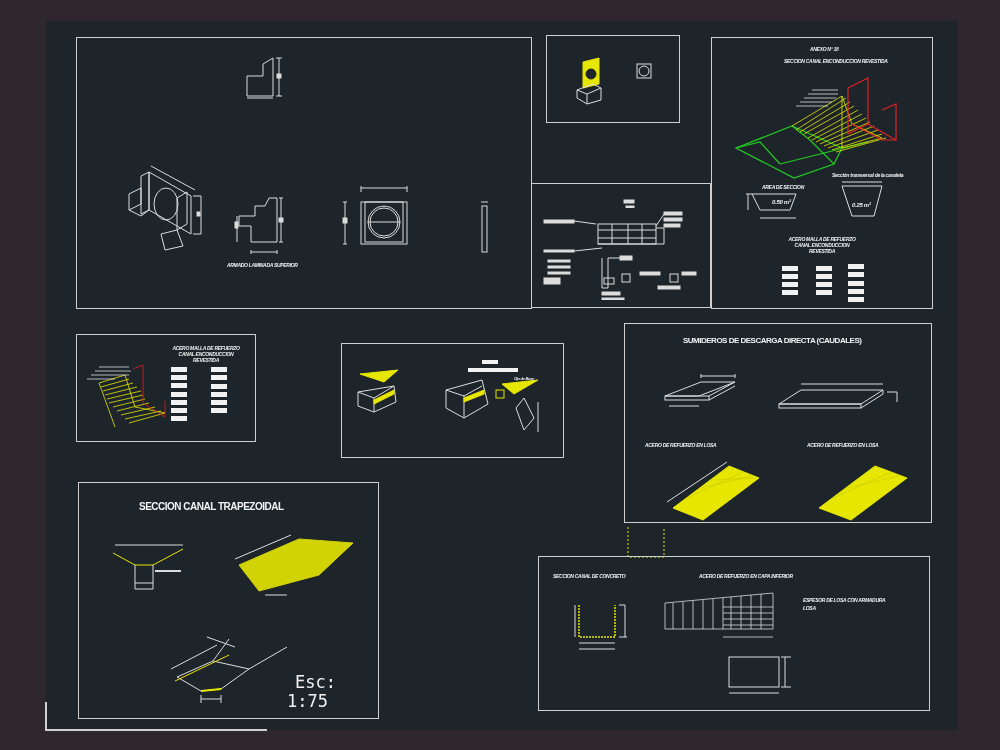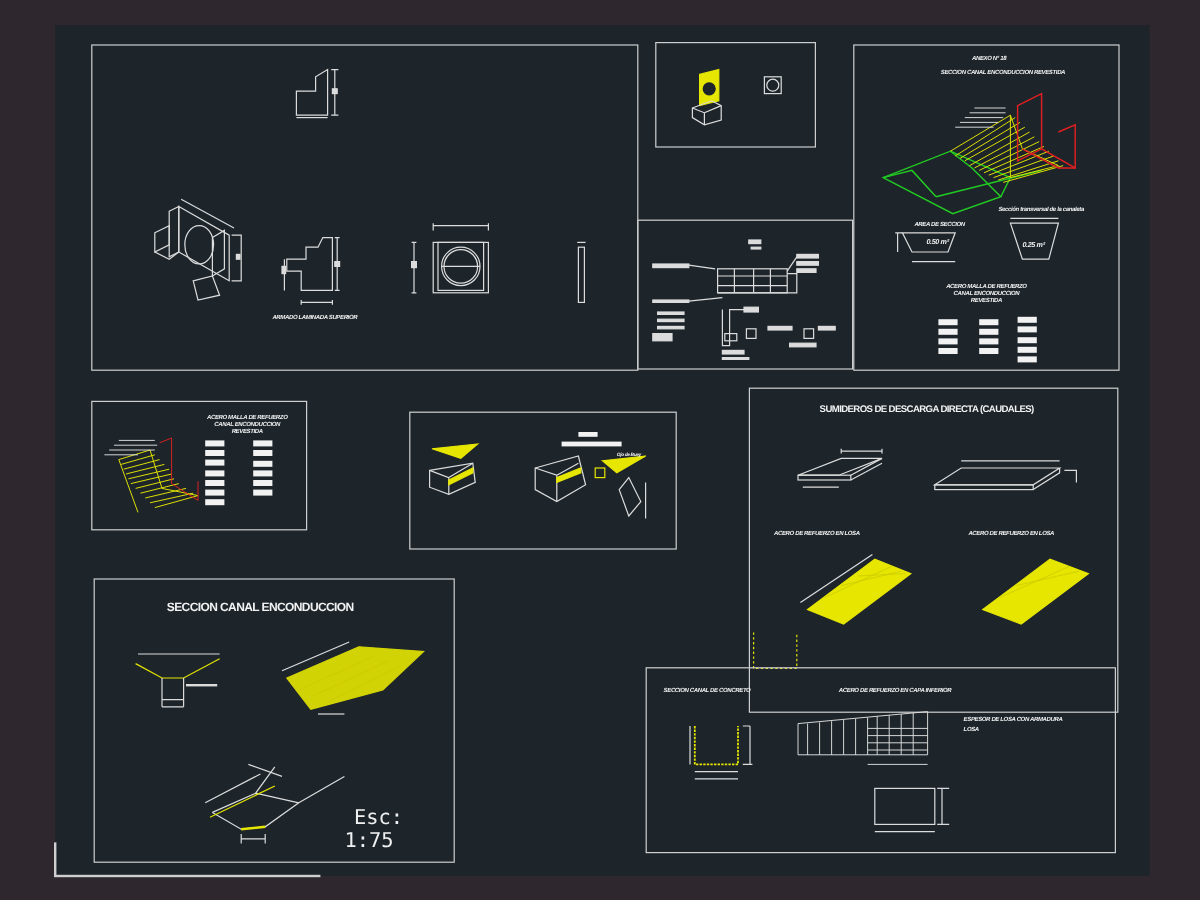--- a/index.html
+++ b/index.html
@@ -230,21 +230,21 @@
         <path d="M26 24 L46 16 L46 20 L26 28 Z" fill="#e6e600" stroke="#e6e600"></path>
         <rect x="58" y="16" width="8" height="8" stroke="#e6e600"></rect>
         <path d="M64 10 L100 6 L76 20 Z" fill="#e6e600" stroke="#e6e600"></path>
         <path d="M78 34 L86 24 L96 44 L86 56 Z" stroke="#dcdcdc"></path>
         <path d="M100 28 L100 58" stroke="#dcdcdc"></path>
       </g>
     </svg>
     <div class="lbl" style="left:172px; top:32px; font-size:4px;">Ojo de Buey</div>
   </div>
 
-  <div class="panel" style="left:578px; top:302px; width:308px; height:271px;text-align:center;">
+  <div class="panel" style="left:578px; top:302px; width:308px; height:200px;text-align:center;">
     <div class="lbl-title" style="left:58px; top:12px; font-size:8px;">SUMIDEROS DE DESCARGA DIRECTA (CAUDALES)</div>
     <svg style="left:30px; top:48px;" width="100" height="50">
       <g stroke="#dcdcdc" fill="none" stroke-width="1">
         <path d="M10 24 L46 10 L80 10 L44 24 Z"></path>
         <rect x="10" y="24" width="44" height="4"></rect>
         <path d="M54 24 L80 10 M54 28 L80 14"></path>
         <path d="M46 4 L80 4 M46 2 L46 6 M80 2 L80 6"></path>
         <path d="M14 34 L44 34"></path>
       </g>
     </svg>
@@ -272,21 +272,21 @@
         <path d="M18 40 L76 14 M32 30 L84 18"></path>
       </g>
     </svg>
   </div>
 
   <svg style="left:578px; top:506px;" width="50" height="32">
     <path d="M4 0 L4 30 L40 30 L40 0" stroke="#e6e600" stroke-dasharray="2,2" fill="none"></path>
   </svg>
 
   <div class="panel" style="left:32px; top:461px; width:301px; height:237px;">
-    <div class="lbl-title" style="left:60px; top:18px;">SECCION CANAL ENCONDUCCION</div>
+    <div class="lbl-title" style="left:60px; top:18px;">SECCION CANAL TRAPEZOIDAL</div>
     <svg style="left:26px; top:60px;" width="100" height="60">
       <g fill="none" stroke-width="1">
         <path d="M8 10 L30 22 L48 22 L78 6" stroke="#e6e600"></path>
         <path d="M10 2 L78 2 M30 22 L30 46 M48 22 L48 46 M30 40 L48 40 M30 46 L48 46" stroke="#dcdcdc"></path>
         <path d="M50 28 L76 28" stroke="#dcdcdc" stroke-width="2"></path>
       </g>
     </svg>
     <svg style="left:150px; top:52px;" width="130" height="70">
       <path d="M10 30 L70 4 L124 8 L90 40 L30 56 Z" fill="#e6e600" stroke="#e6e600" opacity="0.9"></path>
       <g stroke="#c9c900" stroke-width="0.6">

